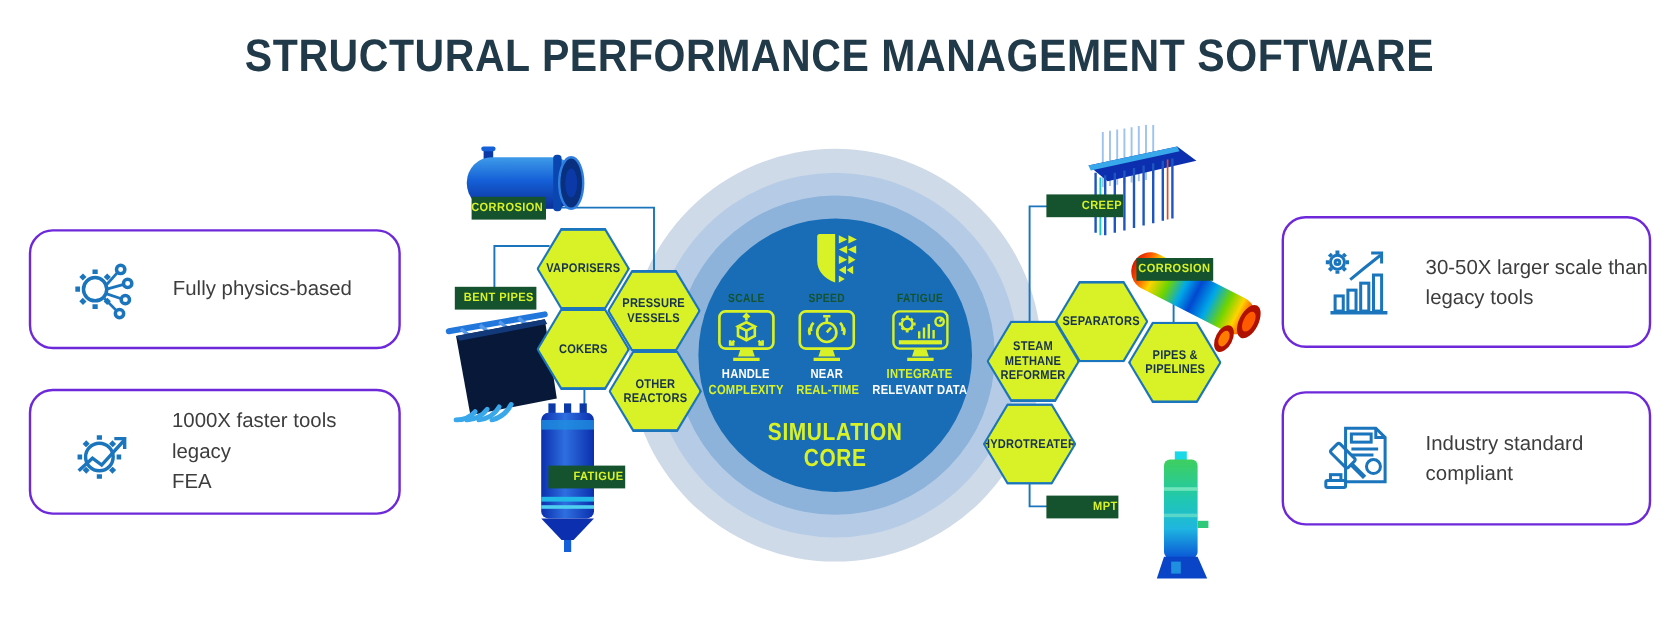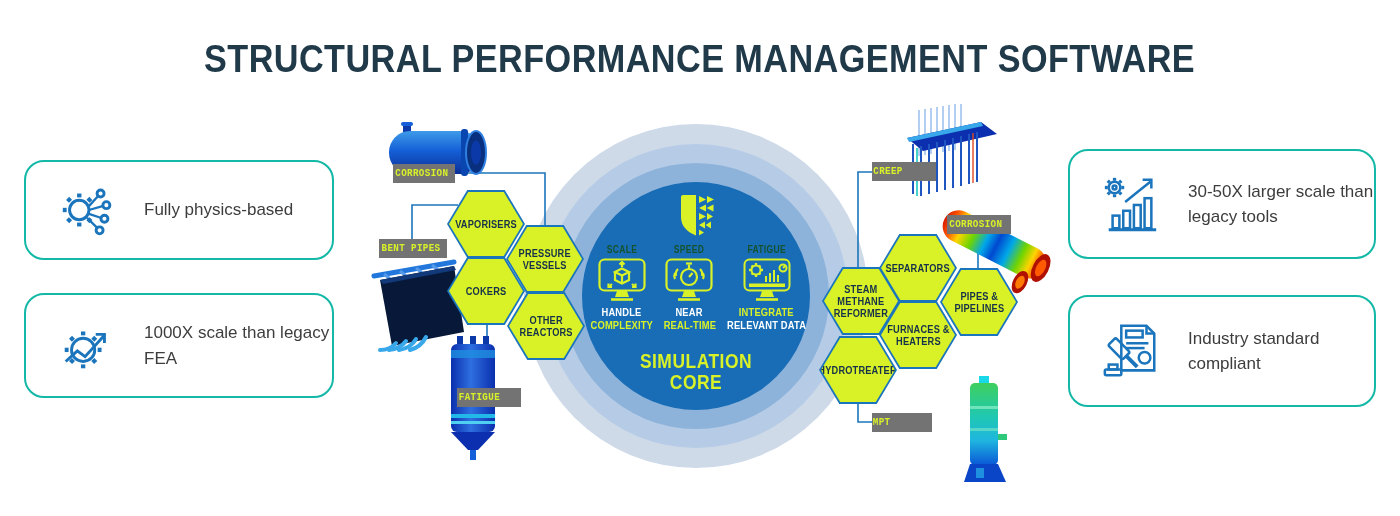--- a/index.html
+++ b/index.html
@@ -1,41 +1,41 @@
 <!DOCTYPE html>
 <html><head>
 <meta charset="utf-8">
 <style>
   html,body{margin:0;padding:0;background:#fff;}
   .canvas{position:relative;width:1400px;height:516px;background:#ffffff;overflow:hidden;
           font-family:"Liberation Sans",sans-serif;}
 
   
-  .title{position:absolute;left:0;right:0;top:26px;text-align:center;margin:12px;
+  .title{position:absolute;left:0;right:0;top:26px;text-align:center;margin:0;
          font-size:38px;font-weight:800;color:#203a4a;letter-spacing:.5px;}
   .title .cond{display:inline-block;transform:scaleX(.9);transform-origin:center;white-space:nowrap;}
 
   
-  .card{position:absolute;border:2px solid #14b8a6;border-radius:20px;background:#fff;
-        display:flex;align-items:center;gap:26px;padding-left:30px;box-sizing:border-box;z-index:3;}
+  .card{position:absolute;border:2px solid #6d28d9;border-radius:20px;background:#fff;
+        display:flex;align-items:center;gap:26px;padding-left:30px;box-sizing:border-box;z-index:3;margin-top:31px;}
   .card-text{font-size:17px;color:#3d3d3d;line-height:1.5;white-space:pre-line;max-width:205px;}
 
   
   .ring{position:absolute;border-radius:50%;z-index:0;}
 
   
   .lines{position:absolute;left:0;top:0;z-index:2;}
 
   
   .render{position:absolute;z-index:2;}
 
   
-  .tag{position:absolute;z-index:4;background:#737373;color:#d9f227;height:19px;
-       display:flex;align-items:center;justify-content:flex-start;font-size:10px;font-weight:700;
-       letter-spacing:.4px;font-family:Liberation Mono, monospace;}
+  .tag{position:absolute;z-index:4;background:#14532d;color:#d9f227;height:19px;
+       display:flex;align-items:center;justify-content:flex-end;font-size:10px;font-weight:700;
+       letter-spacing:.4px;}
   .tag .cond{display:inline-block;transform:scaleX(.92);white-space:nowrap;}
 
   
   .hex{position:absolute;width:78px;height:68px;z-index:3;
        clip-path:polygon(0 50%,26% 0,74% 0,100% 50%,74% 100%,26% 100%);background:#1b75bc;}
   .hex-in{position:absolute;inset:2px;clip-path:polygon(0 50%,26% 0,74% 0,100% 50%,74% 100%,26% 100%);
        background:#d9f227;display:flex;align-items:center;justify-content:center;}
   .hex-label{font-size:10.5px;font-weight:700;color:#16314a;text-align:center;line-height:1.15;
        white-space:pre-line;transform:scaleX(.88);letter-spacing:.2px;}
 
@@ -258,26 +258,20 @@
 METHANE
 REFORMER</span>
       </div>
     </div>
   <div class="hex" style="left:940px;top:268px;">
       <div class="hex-in">
         <span class="hex-label">PIPES &amp;
 PIPELINES</span>
       </div>
     </div>
-  <div class="hex" style="left:879px;top:301px;">
-      <div class="hex-in">
-        <span class="hex-label">FURNACES &amp;
-HEATERS</span>
-      </div>
-    </div>
   <div class="hex" style="left:819px;top:336px;">
       <div class="hex-in">
         <span class="hex-label">HYDROTREATER</span>
       </div>
     </div>
 
   <svg class="shield" width="36" height="42" viewBox="0 0 36 42">
     <path d="M17,1 L4,1 C2.9,1 2,1.9 2,3 L2,23 C2,32 8,38 17,41.5 Z" fill="#d9f227"></path>
     <g fill="#d9f227">
       <polygon points="20,2 27,5.5 20,9"></polygon>
@@ -407,21 +401,21 @@
             <line x1="43" y1="36" x2="47" y2="36"></line>
           <line x1="15" y1="23" x2="18" y2="26"></line>
             <line x1="38" y1="46" x2="41" y2="49"></line>
           <line x1="15" y1="49" x2="18" y2="46"></line>
             <line x1="38" y1="26" x2="41" y2="23"></line>
         </g>
         <polyline points="10,48 22,37 30,43 50,21"></polyline>
         <polyline points="41,20 50,20 50,29"></polyline>
       </g>
     </svg>
-    <div class="card-text">1000X scale than legacy
+    <div class="card-text">1000X faster tools legacy
 FEA</div>
   </div>
 
   <div class="card" style="left:1068px;top:149px;width:308px;height:110px;">
     <svg width="62" height="62" viewBox="0 0 64 64">
       <g stroke="#1b75bc" fill="none" stroke-width="2.6">
         <circle cx="15" cy="15" r="6"></circle>
           <circle cx="15" cy="15" r="2"></circle>
         <g stroke-width="3.4">
           <line x1="15" y1="5" x2="15" y2="8"></line>

